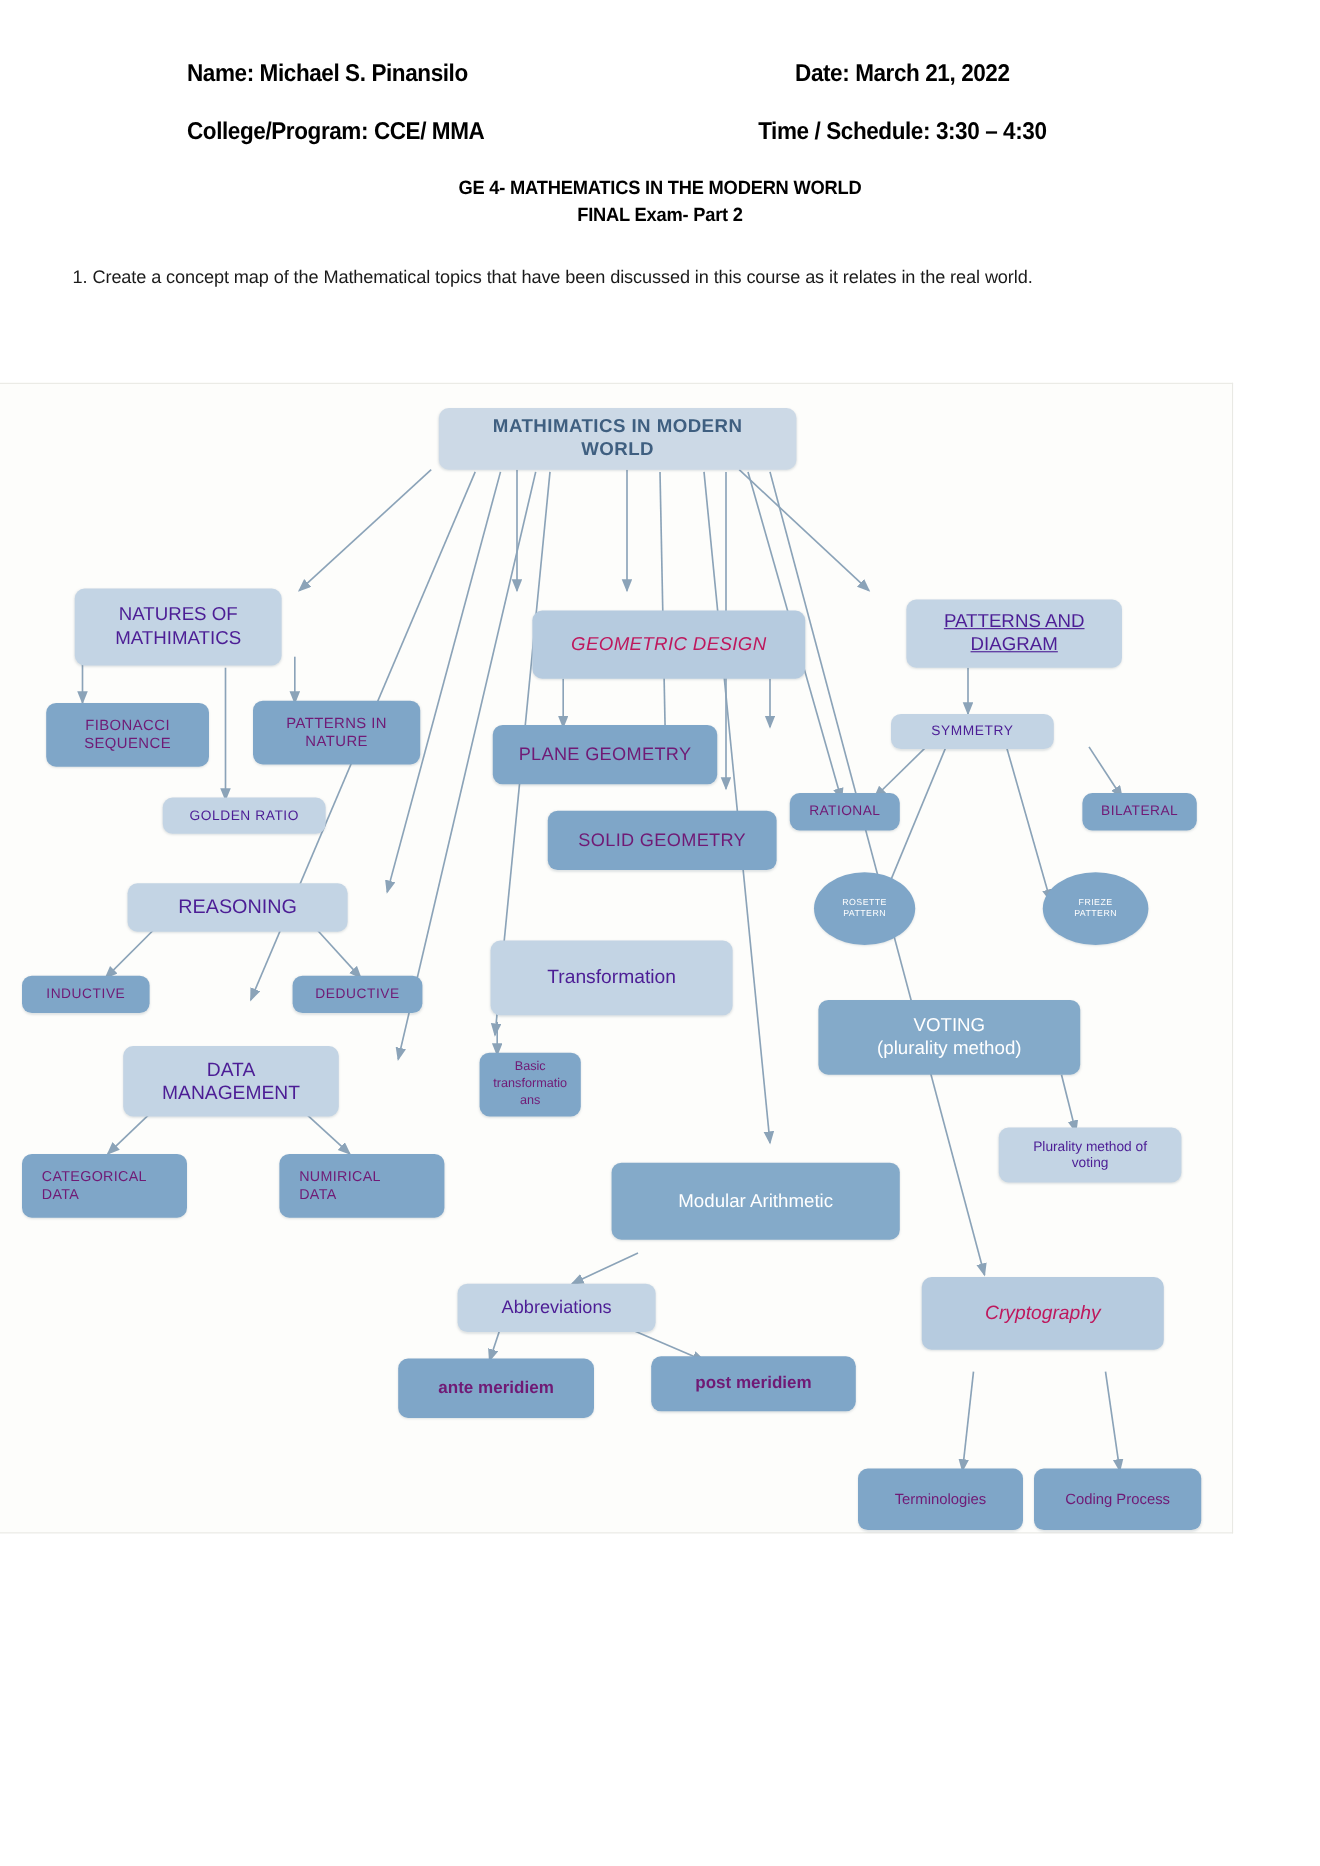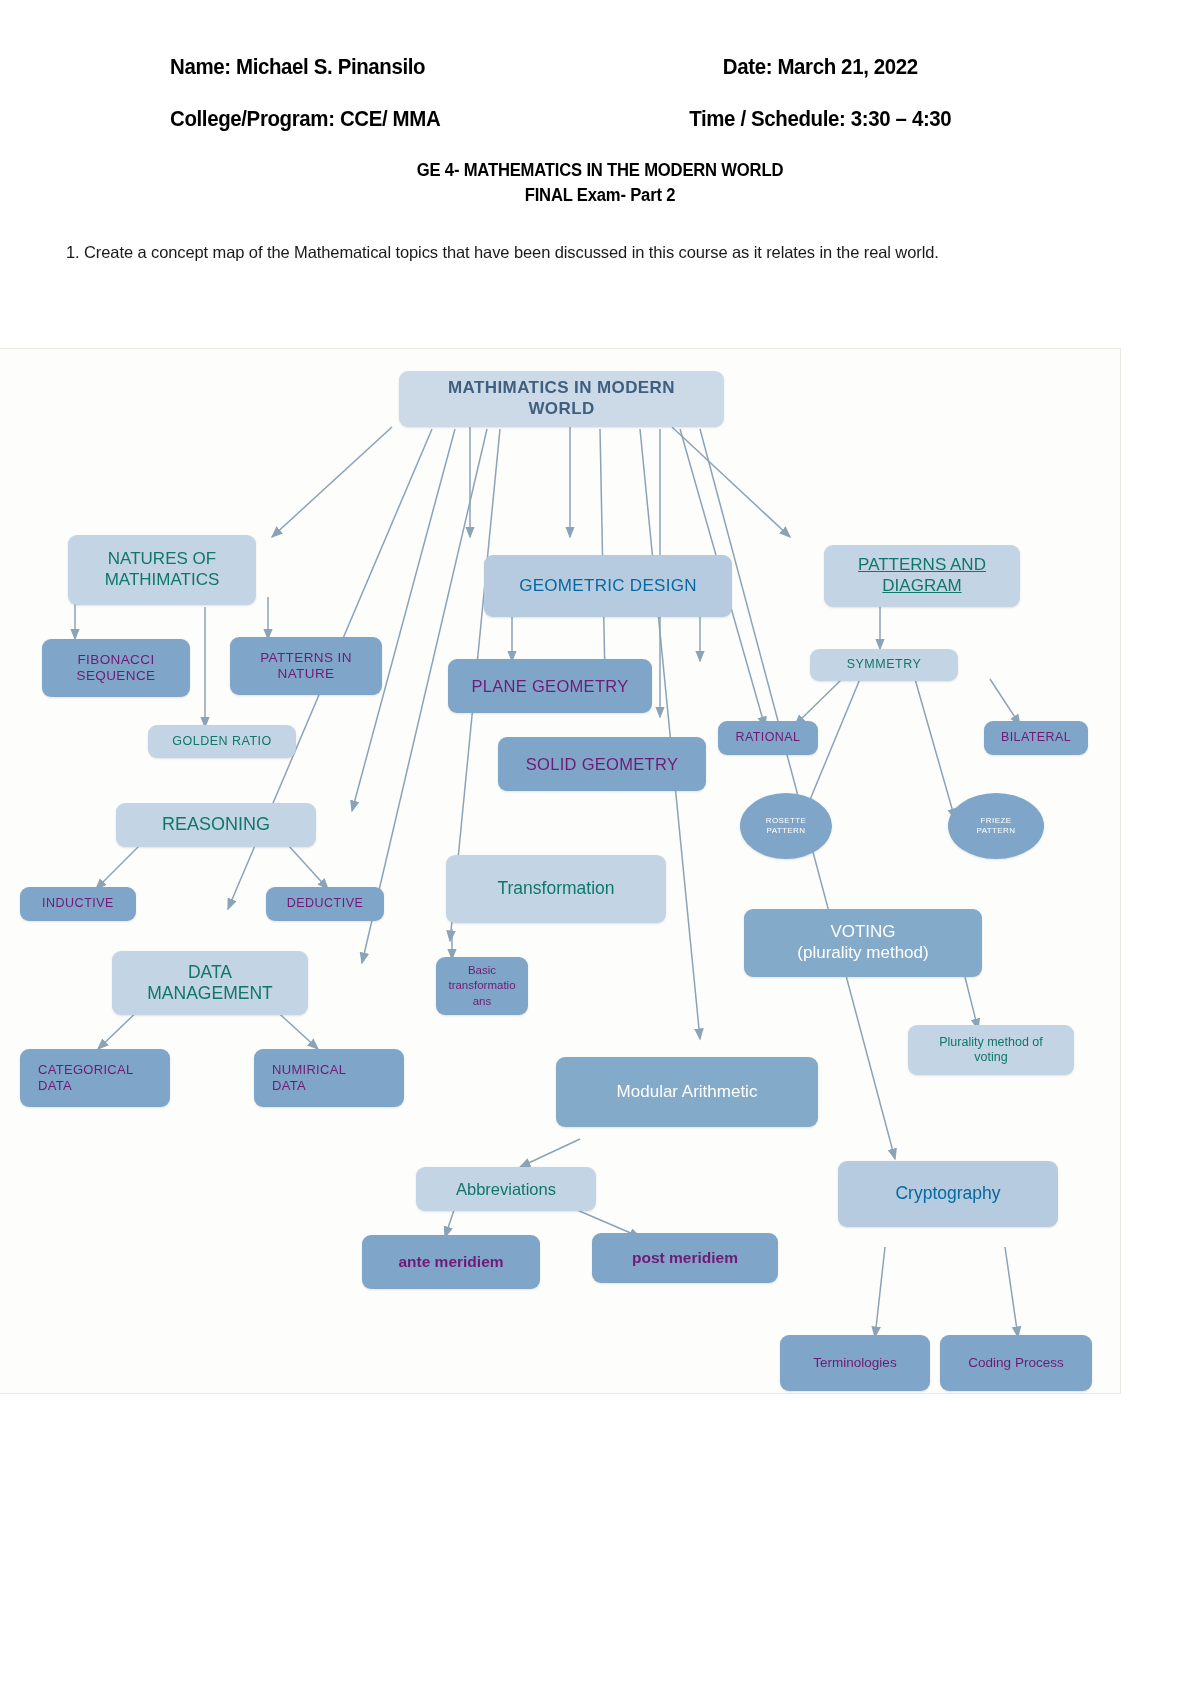--- a/index.html
+++ b/index.html
@@ -86,25 +86,26 @@
     padding: 2px 6px;
     box-shadow: 0 1px 2px rgba(90,110,130,0.18);
     white-space: pre-line;
   }
   .node.lite {
     background: #ccd9e6;
     color: #3f5f80;
   }
   .node.lite2 {
     background: #c3d4e4;
-    color: #0f766e;
+    color: #4c1d95;
   }
   .node.mid {
     background: #b6cbdf;
-    color: #0369a1;
+    color: #be185d;
+    font-style: italic;
   }
   .node.dark {
     background: #7fa6c8;
     color: #701a75;
   }
   .node.dark2 {
     background: #84aac9;
     color: #ffffff;
   }
   .node.ellipse {

